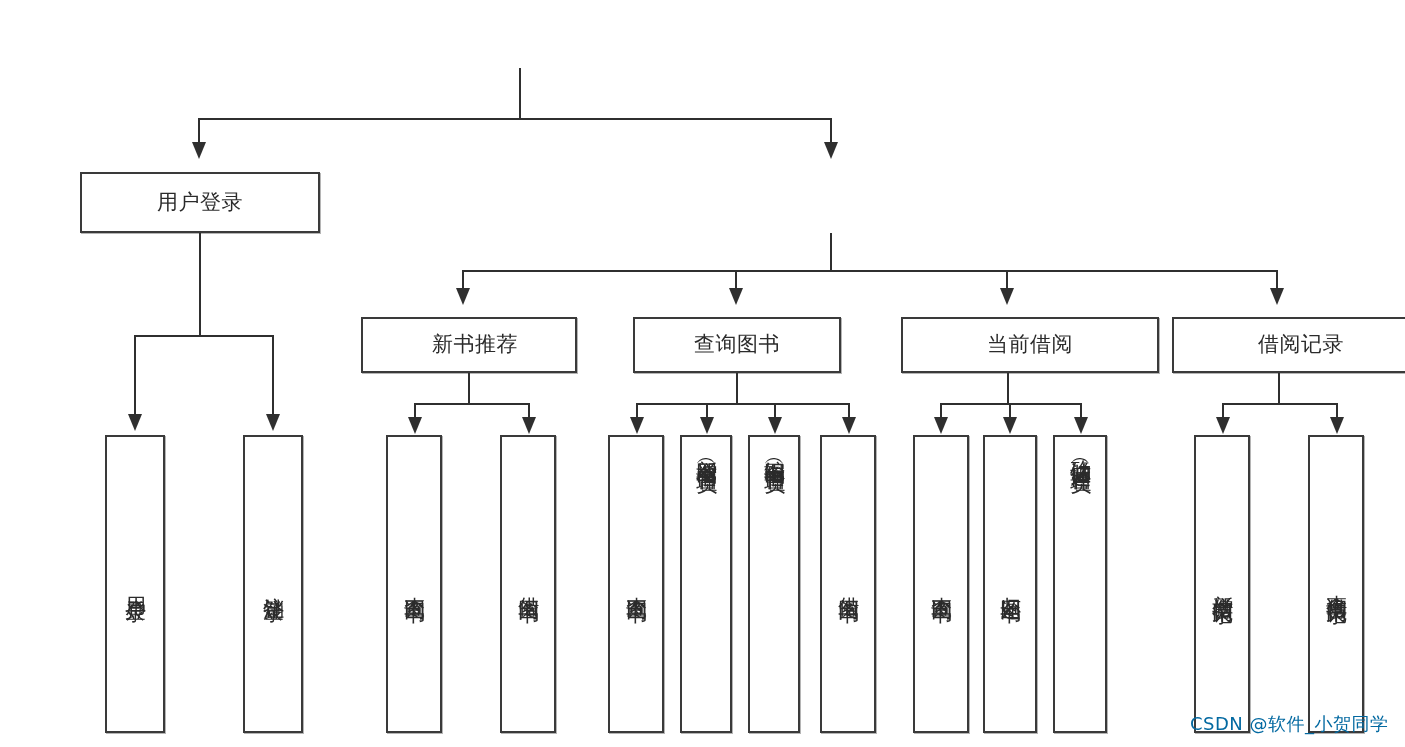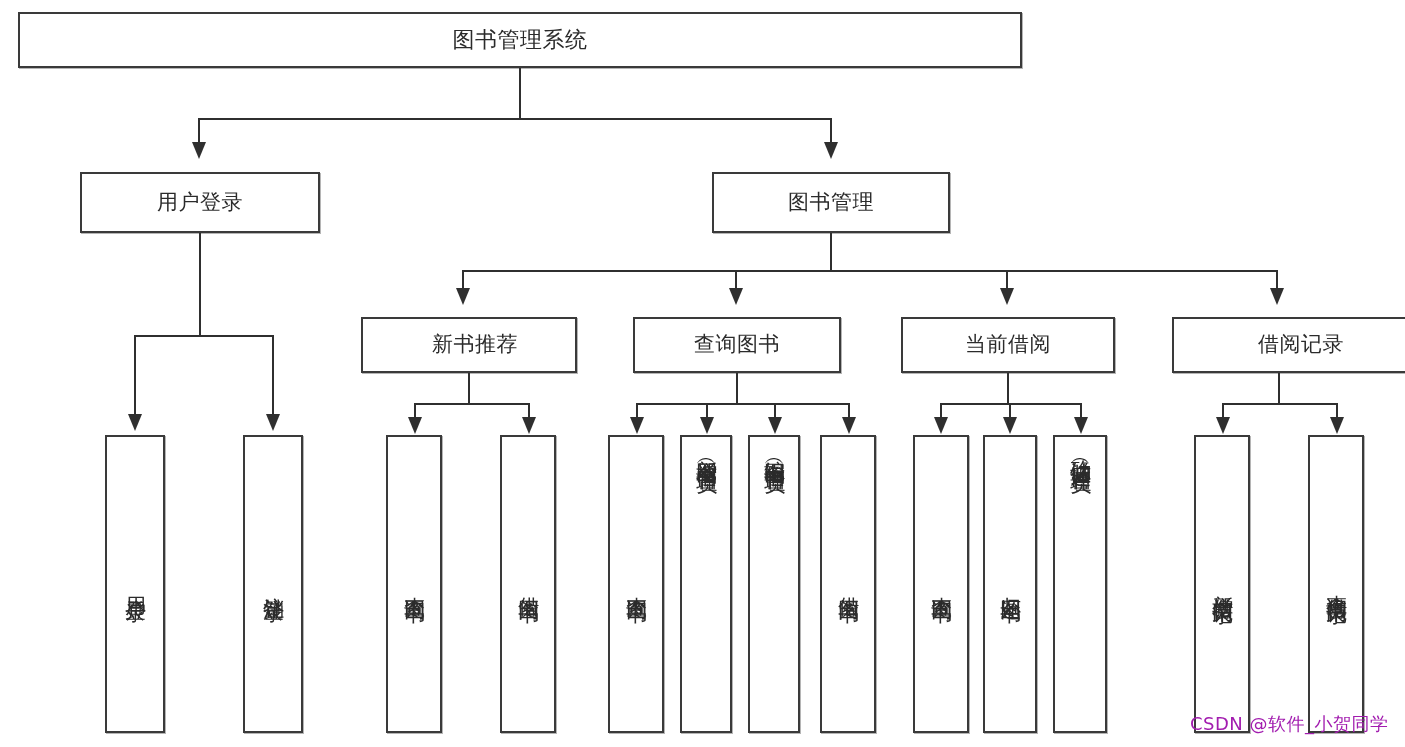--- a/index.html
+++ b/index.html
@@ -70,46 +70,40 @@
     border-left: 7px solid transparent;
     border-right: 7px solid transparent;
     border-top: 17px solid #2f2f2f;
   }
   
   #watermark {
     position: absolute;
     left: 1190px;
     top: 712px;
     font-size: 18px;
-    color: #a21caf;
+    color: #0369a1;
     white-space: nowrap;
     letter-spacing: 0.5px;
   }
 </style>
 </head>
 <body>
 
 <div id="canvas">
 
-  <div class="node h root" style="left:18px;  top:12px;  width:1004px; height:56px;">
-    <span>图书管理系统</span>
-  </div>
 
   <div class="ln v" style="left:519px; top:68px;  height:52px;"></div>
   <div class="ln h" style="left:198px; top:118px; width:634px;"></div>
   <div class="ln v" style="left:198px; top:118px; height:26px;"></div>
   <div class="ln v" style="left:830px; top:118px; height:26px;"></div>
   <div class="arrow" style="left:192px; top:142px;"></div>
   <div class="arrow" style="left:824px; top:142px;"></div>
 
   <div class="node h" style="left:80px;  top:172px; width:240px; height:61px;">
     <span>用户登录</span>
-  </div>
-  <div class="node h" style="left:712px; top:172px; width:238px; height:61px;">
-    <span>图书管理</span>
   </div>
 
   <div class="ln v" style="left:199px; top:233px; height:102px;"></div>
   <div class="ln h" style="left:134px; top:335px; width:140px;"></div>
   <div class="ln v" style="left:134px; top:335px; height:82px;"></div>
   <div class="ln v" style="left:272px; top:335px; height:82px;"></div>
   <div class="arrow" style="left:128px; top:414px;"></div>
   <div class="arrow" style="left:266px; top:414px;"></div>
 
   <div class="ln v" style="left:830px; top:233px; height:39px;"></div>
@@ -122,21 +116,21 @@
   <div class="arrow" style="left:729px;  top:288px;"></div>
   <div class="arrow" style="left:1000px; top:288px;"></div>
   <div class="arrow" style="left:1270px; top:288px;"></div>
 
   <div class="node h" style="left:361px;  top:317px; width:216px; height:56px;padding-left:12px;">
     <span>新书推荐</span>
   </div>
   <div class="node h" style="left:633px;  top:317px; width:208px; height:56px;">
     <span>查询图书</span>
   </div>
-  <div class="node h" style="left:901px;  top:317px; width:214px; height:56px;">
+  <div class="node h" style="left:901px;  top:317px; width:258px; height:56px;">
     <span>当前借阅</span>
   </div>
   <div class="node h" style="left:1172px; top:317px; width:258px; height:56px;">
     <span>借阅记录</span>
   </div>
 
   <div class="ln v" style="left:468px; top:373px; height:32px;"></div>
   <div class="ln h" style="left:414px; top:403px; width:116px;"></div>
   <div class="ln v" style="left:414px; top:403px; height:16px;"></div>
   <div class="ln v" style="left:528px; top:403px; height:16px;"></div>

